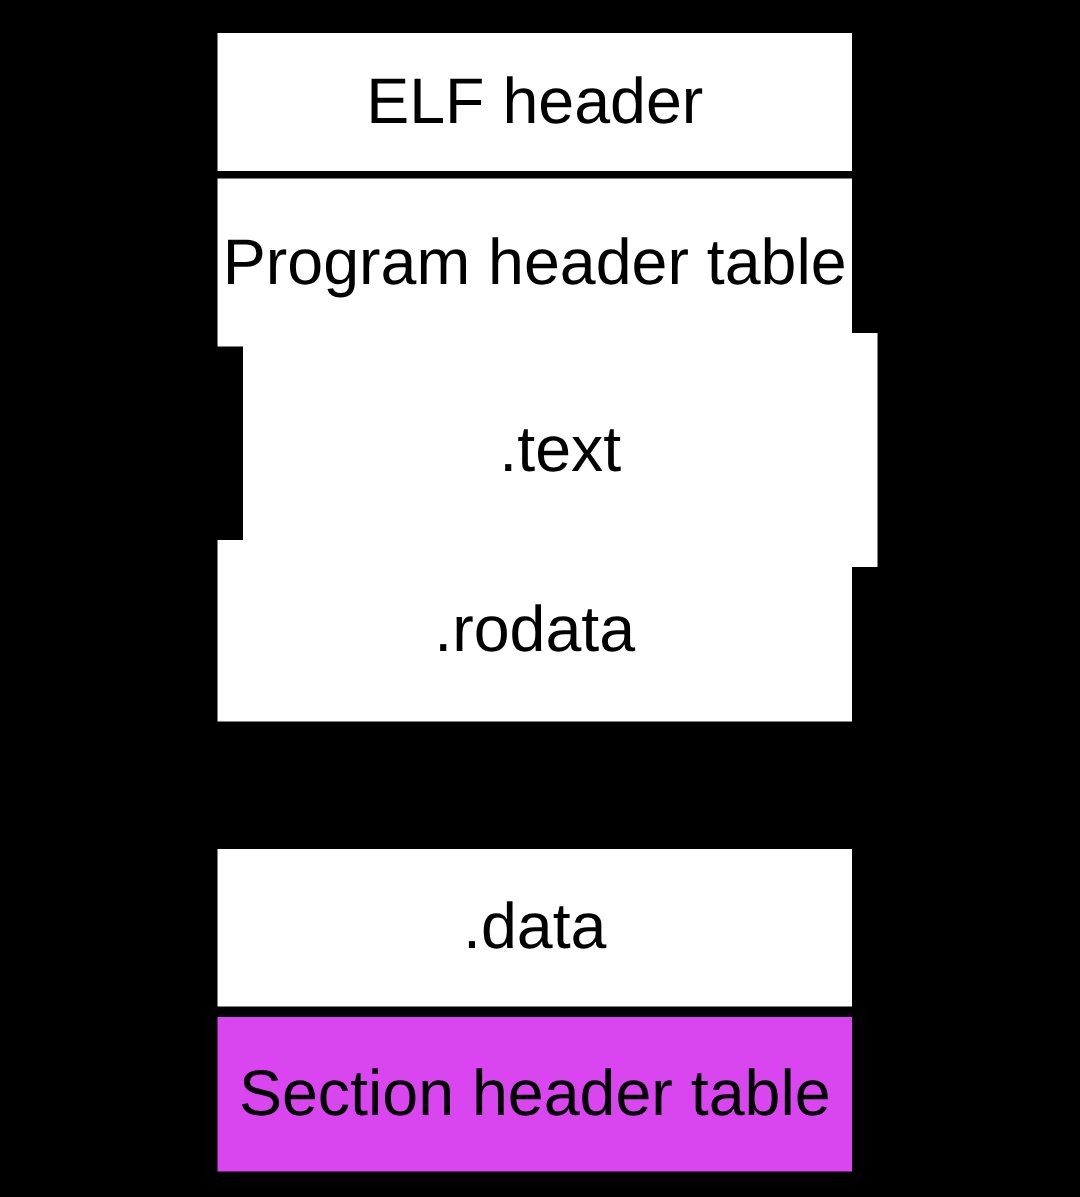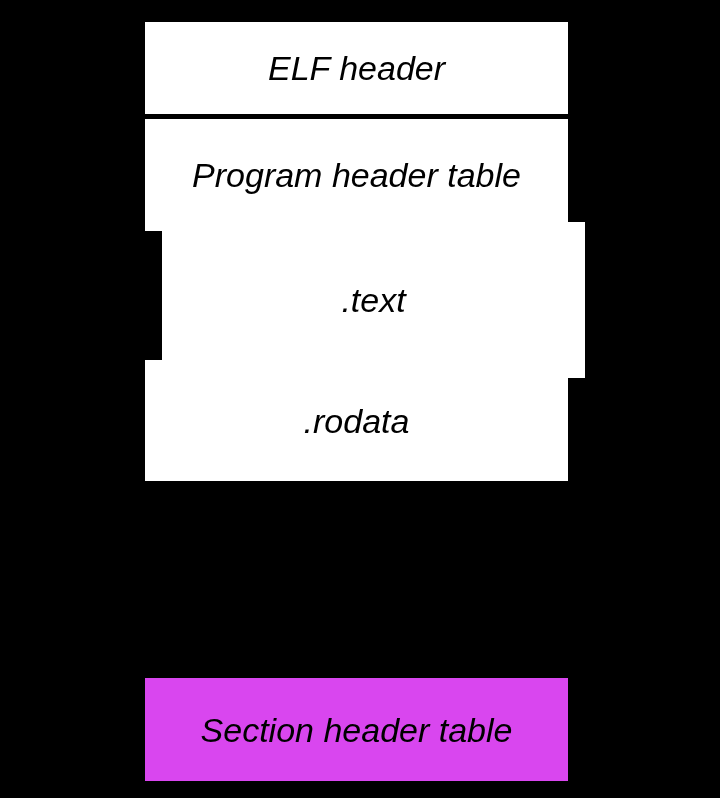--- a/index.html
+++ b/index.html
@@ -27,26 +27,25 @@
     width: 423px;
     background: #ffffff;
     box-sizing: border-box;
     display: flex;
     align-items: center;
     justify-content: center;
   }
 
   .segment-label {
     font-family: "Liberation Sans", sans-serif;
-    font-size: 34px;
+    font-size: 43px;
     line-height: 1;
     color: #000000;
     white-space: nowrap;
     letter-spacing: 0px;
-    font-style: italic;
   }
 
   
 </style>
 </head>
 <body>
 
 <div id="diagram">
 
 <div class="segment" style="top: 22px; height: 92px; background: rgb(255, 255, 255);">
@@ -54,16 +53,19 @@
     </div>
     <div class="segment" style="top: 119px; height: 112px; background: rgb(255, 255, 255); text-align: right;">
       <span class="segment-label" style="color: rgb(0, 0, 0);">Program header table</span>
     </div>
     <div class="segment" style="top: 222px; height: 156px; background: rgb(255, 255, 255); margin-left: 17px;">
       <span class="segment-label" style="color: rgb(0, 0, 0);">.text</span>
     </div>
     <div class="segment" style="top: 360px; height: 121px; background: rgb(255, 255, 255);">
       <span class="segment-label" style="color: rgb(0, 0, 0);">.rodata</span>
     </div>
+    <div class="segment" style="top: 566px; height: 105px; background: rgb(255, 255, 255);">
+      <span class="segment-label" style="color: rgb(0, 0, 0);">.data</span>
+    </div>
     <div class="segment" style="top: 678px; height: 103px; background: #d946ef;">
       <span class="segment-label" style="color: rgb(0, 0, 0);">Section header table</span>
     </div>
   </div>
 
 </body></html>

